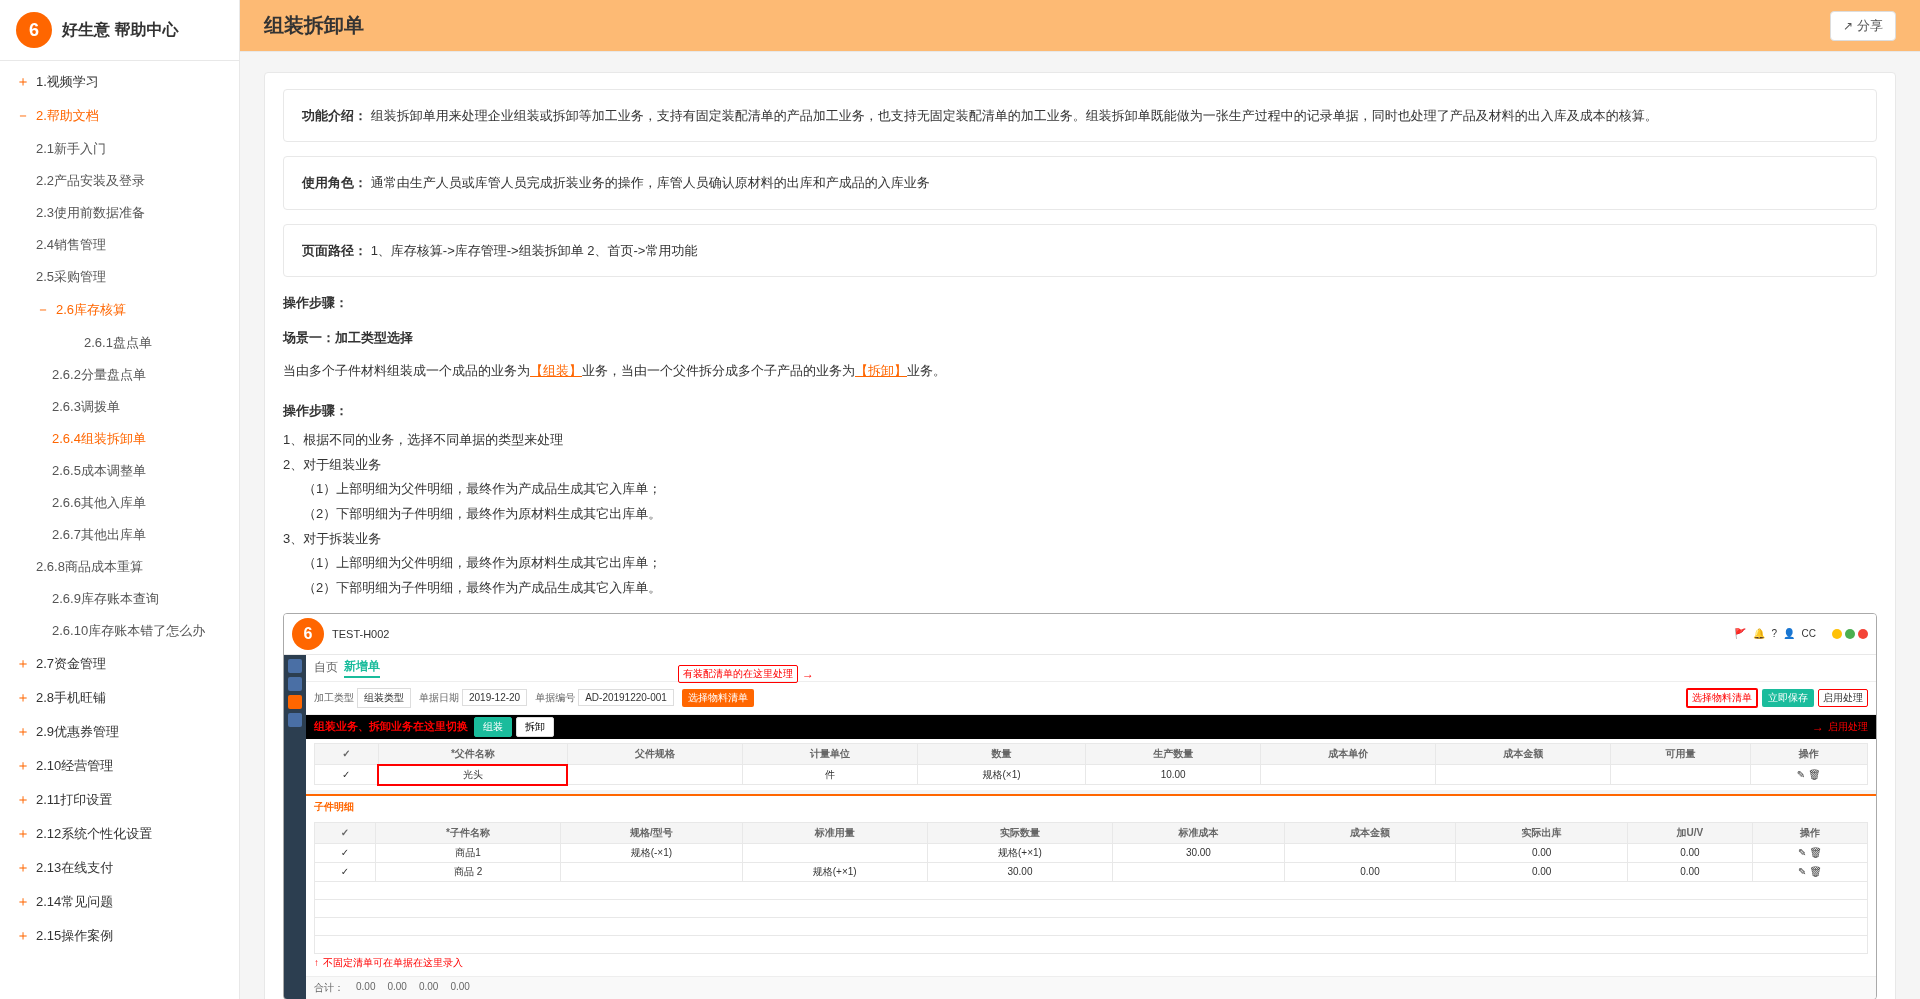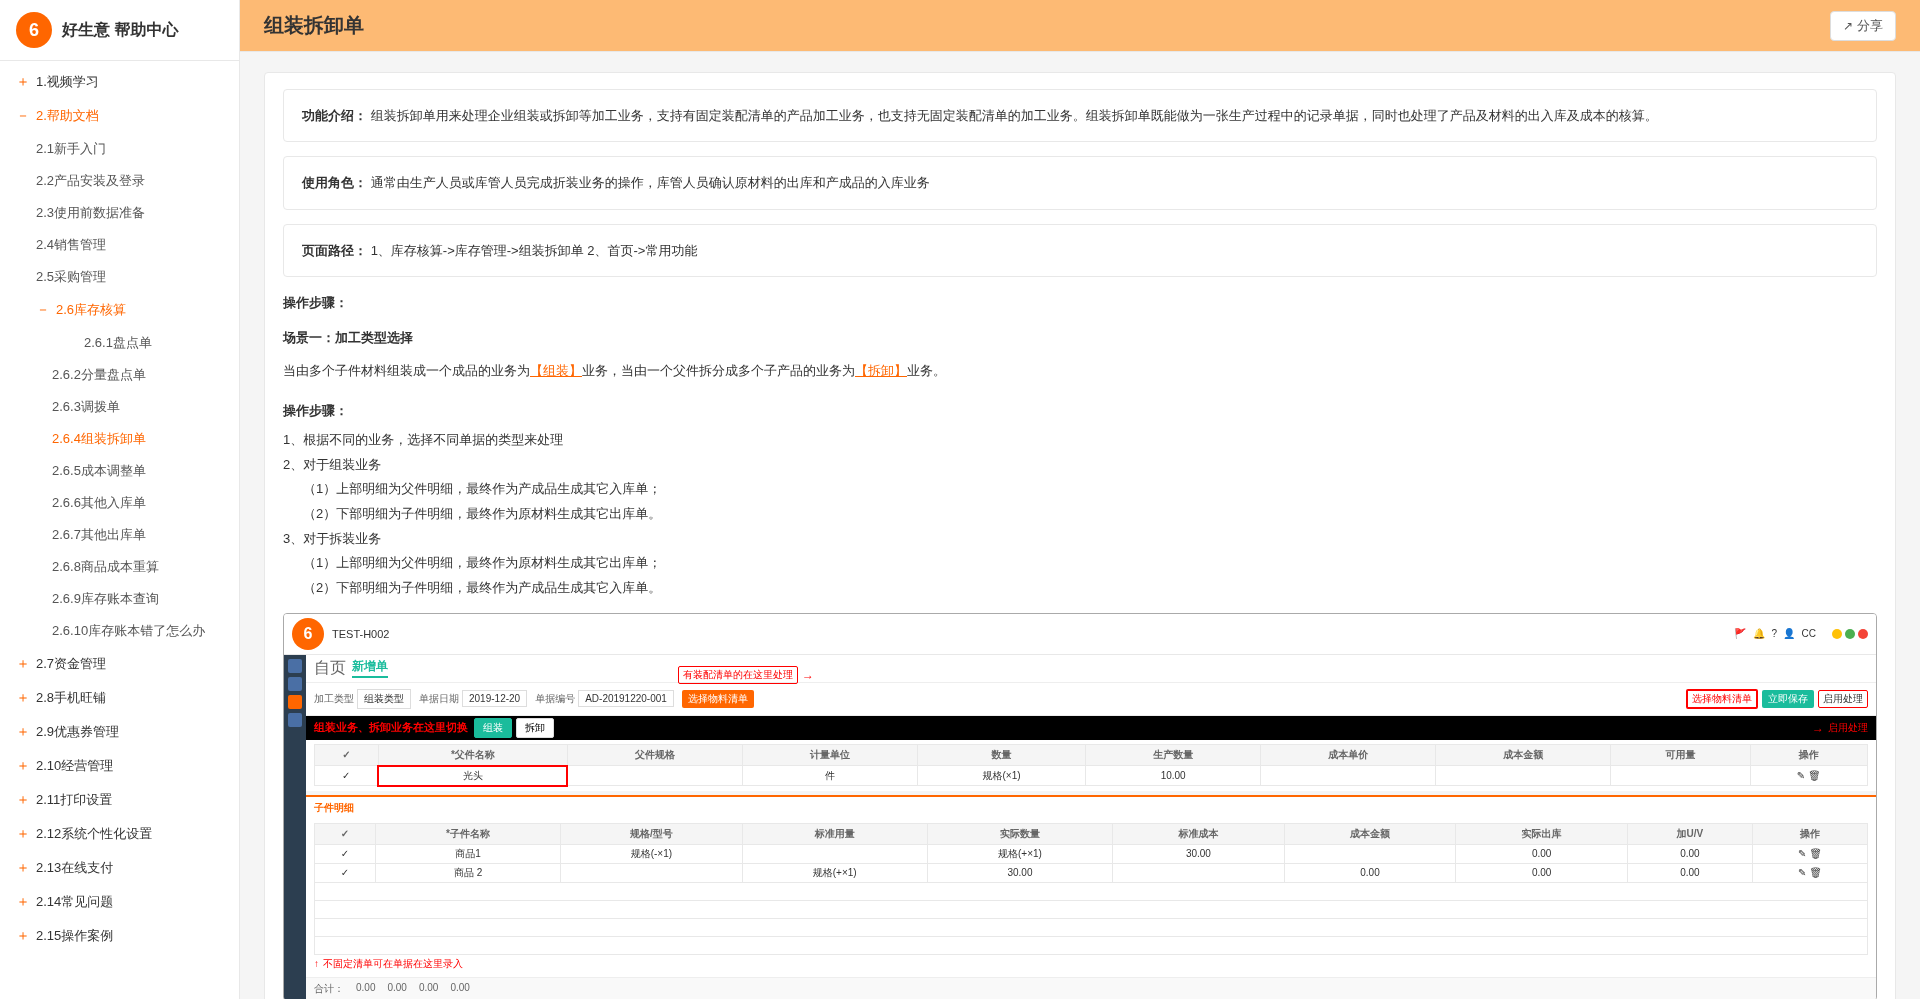--- a/index.html
+++ b/index.html
@@ -314,21 +314,21 @@
       <span class="minus-icon">－</span>
       <span>2.6库存核算</span>
     </div>
     <div class="nav-sub-item" style="padding-left:52px;margin-left:32px;">2.6.1盘点单</div>
     <div class="nav-sub-item" style="padding-left:52px;">2.6.2分量盘点单</div>
     <div class="nav-sub-item" style="padding-left:52px;">2.6.3调拨单</div>
     <div class="nav-sub-item active" style="padding-left:52px;">2.6.4组装拆卸单</div>
     <div class="nav-sub-item" style="padding-left:52px;">2.6.5成本调整单</div>
     <div class="nav-sub-item" style="padding-left:52px;">2.6.6其他入库单</div>
     <div class="nav-sub-item" style="padding-left:52px;">2.6.7其他出库单</div>
-    <div class="nav-sub-item" style="padding-left:52px;">2.6.8商品成本重算</div>
+    <div class="nav-sub-item" style="padding-left:36px;">2.6.8商品成本重算</div>
     <div class="nav-sub-item" style="padding-left:52px;">2.6.9库存账本查询</div>
     <div class="nav-sub-item" style="padding-left:52px;">2.6.10库存账本错了怎么办</div>
 
     <div class="nav-item-top">
       <span class="plus-icon">＋</span>
       <span>2.7资金管理</span>
     </div>
     <div class="nav-item-top">
       <span class="plus-icon">＋</span>
       <span>2.8手机旺铺</span>
@@ -436,21 +436,21 @@
           <div class="left-sidebar-app">
             <div class="icon-dot"></div>
             <div class="icon-dot"></div>
             <div class="icon-dot" style="background:#f60;"></div>
             <div class="icon-dot"></div>
           </div>
 
           <div style="flex:1;overflow:hidden;">
 
             <div class="app-nav">
-              <span style="font-size:16px;color:#666;">自页</span>
+              <span style="font-size:12px;color:#666;">自页</span>
               <span style="font-size:12px;font-weight:bold;color:#1abc9c;border-bottom:2px solid #1abc9c;padding-bottom:1px;">新增单</span>
               <div style="flex:1;"></div>
             </div>
 
             <div class="app-form-area" style="position:relative;">
               <div class="form-field">
                 <label>加工类型</label>
                 <span style="border:1px solid #ddd;padding:2px 6px;font-size:10px;background:#fff;">组装类型</span>
               </div>
               <div class="form-field">

